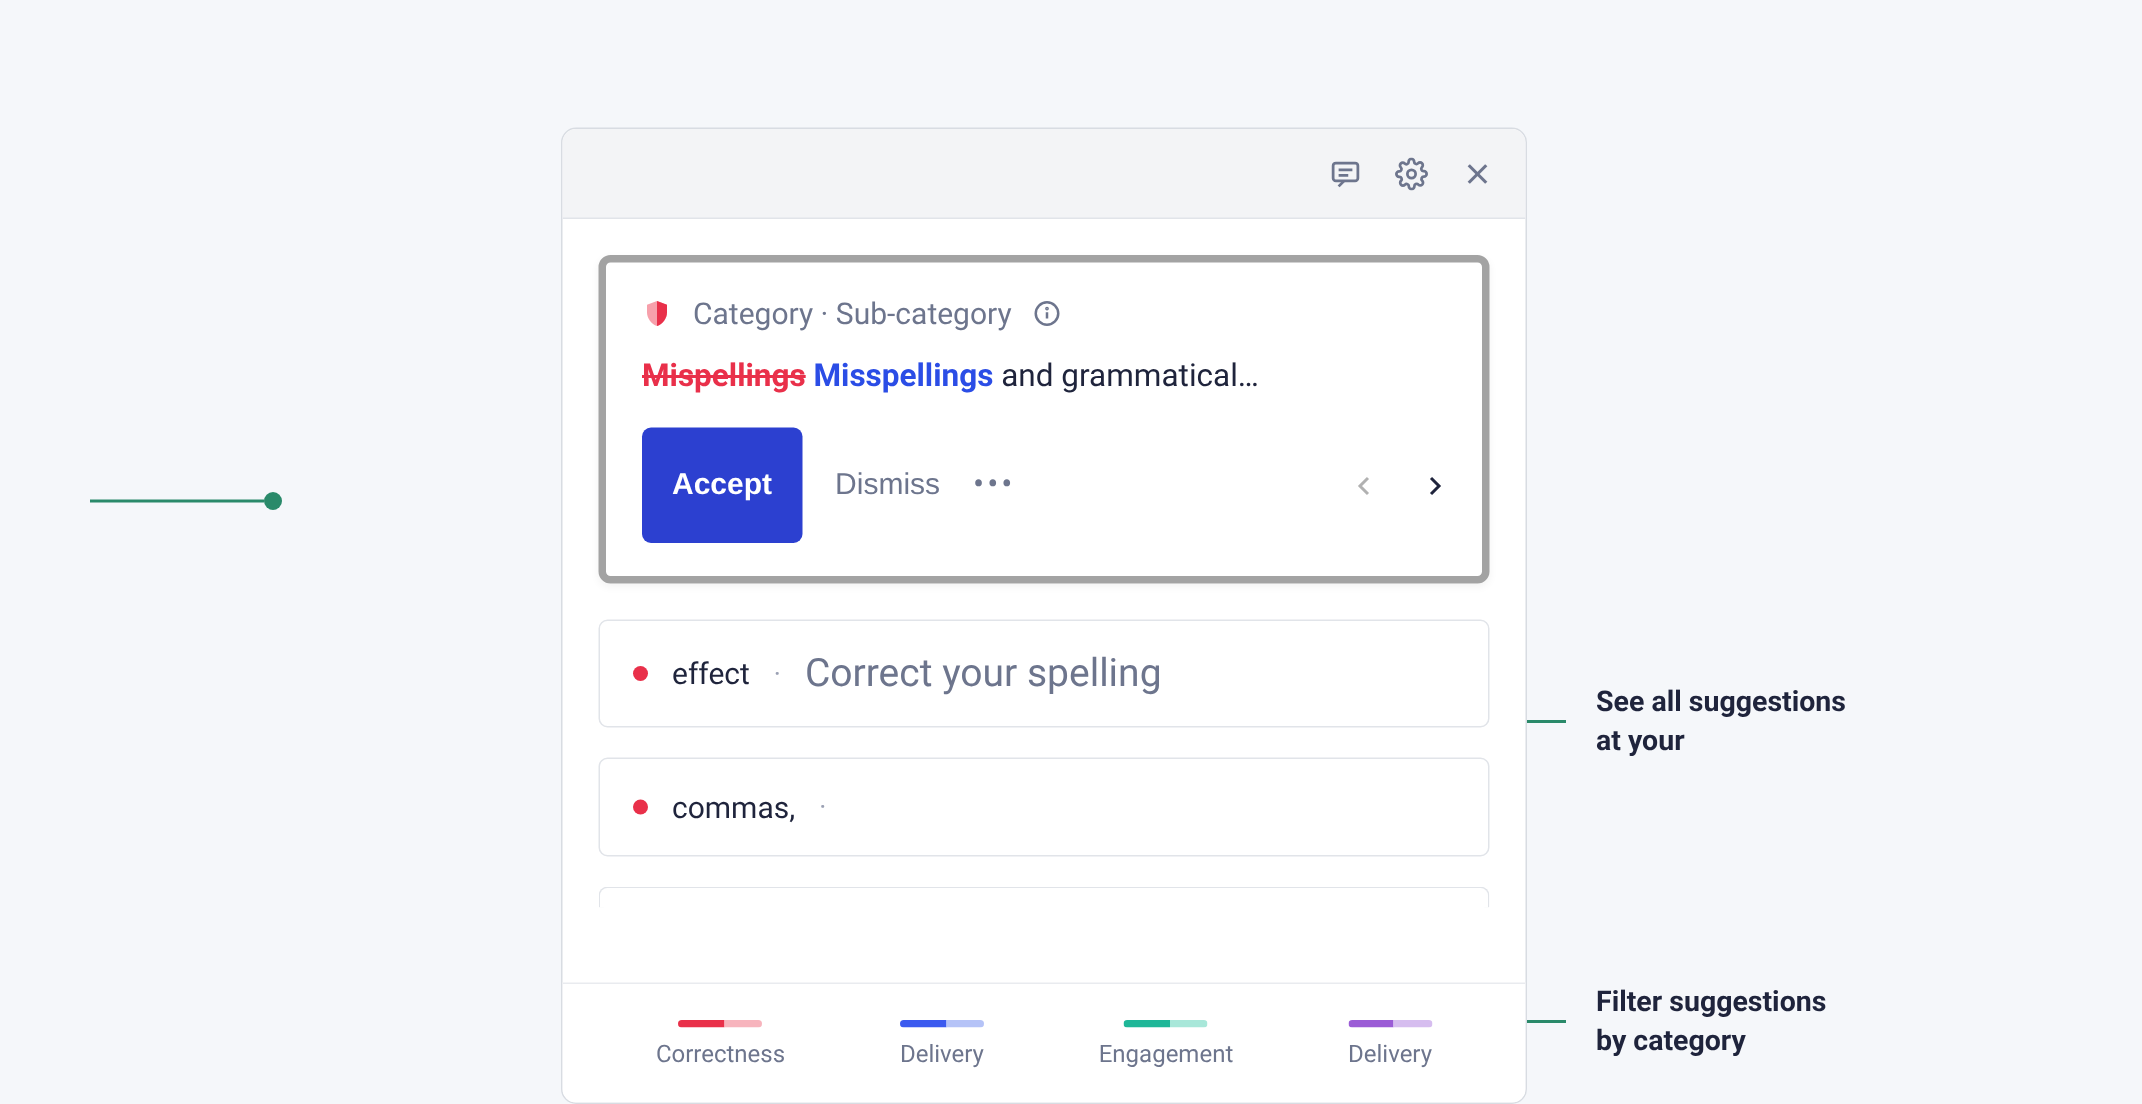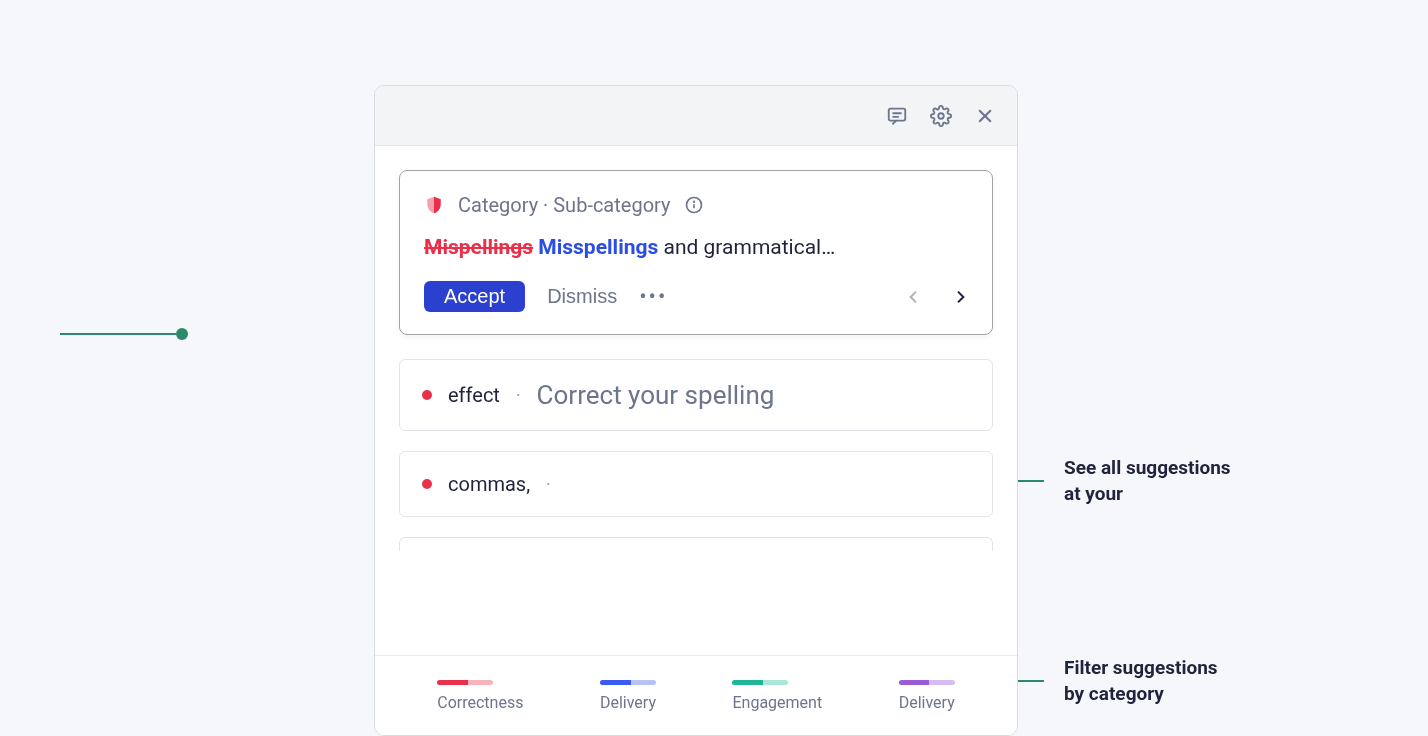--- a/index.html
+++ b/index.html
@@ -35,21 +35,21 @@
       width: 24px;
       height: 24px;
       color: #6d758d;
       cursor: pointer;
       display: flex;
       align-items: center;
       justify-content: center;
     }
     .card-expanded {
       margin: 24px;
-      border: 1px solid #a3a3a3;
+      border: 5px solid #a3a3a3;
       border-radius: 8px;
       padding: 22px 24px;
       box-shadow: 0 2px 6px rgba(0,0,0,0.05);
     }
     .cat-row {
       display: flex;
       align-items: center;
       gap: 14px;
       margin-bottom: 18px;
     }
@@ -84,23 +84,23 @@
     .action-row {
       display: flex;
       align-items: center;
       gap: 22px;
     }
     .accept-btn {
       background: #2c40d0;
       color: #fff;
       border: none;
       border-radius: 6px;
-      padding: 4px 20px;
+      padding: 27px 20px;
       font-size: 20px;
-      font-weight: 400;
+      font-weight: 700;
       cursor: pointer;
     }
     .dismiss-btn {
       background: none;
       border: none;
       color: #6d758d;
       font-size: 20px;
       cursor: pointer;
     }
     .more-dots {
@@ -168,21 +168,21 @@
       background: #fff;
       border-top: 1px solid #e9ebef;
       display: flex;
       justify-content: space-around;
       align-items: center;
       padding: 0 24px;
     }
     .filter-item {
       display: flex;
       flex-direction: column;
-      align-items: flex-start;
+      align-items: center;
       gap: 8px;
       cursor: pointer;
     }
     .filter-bar-seg {
       width: 56px;
       height: 5px;
       border-radius: 3px;
       display: flex;
       overflow: hidden;
     }

